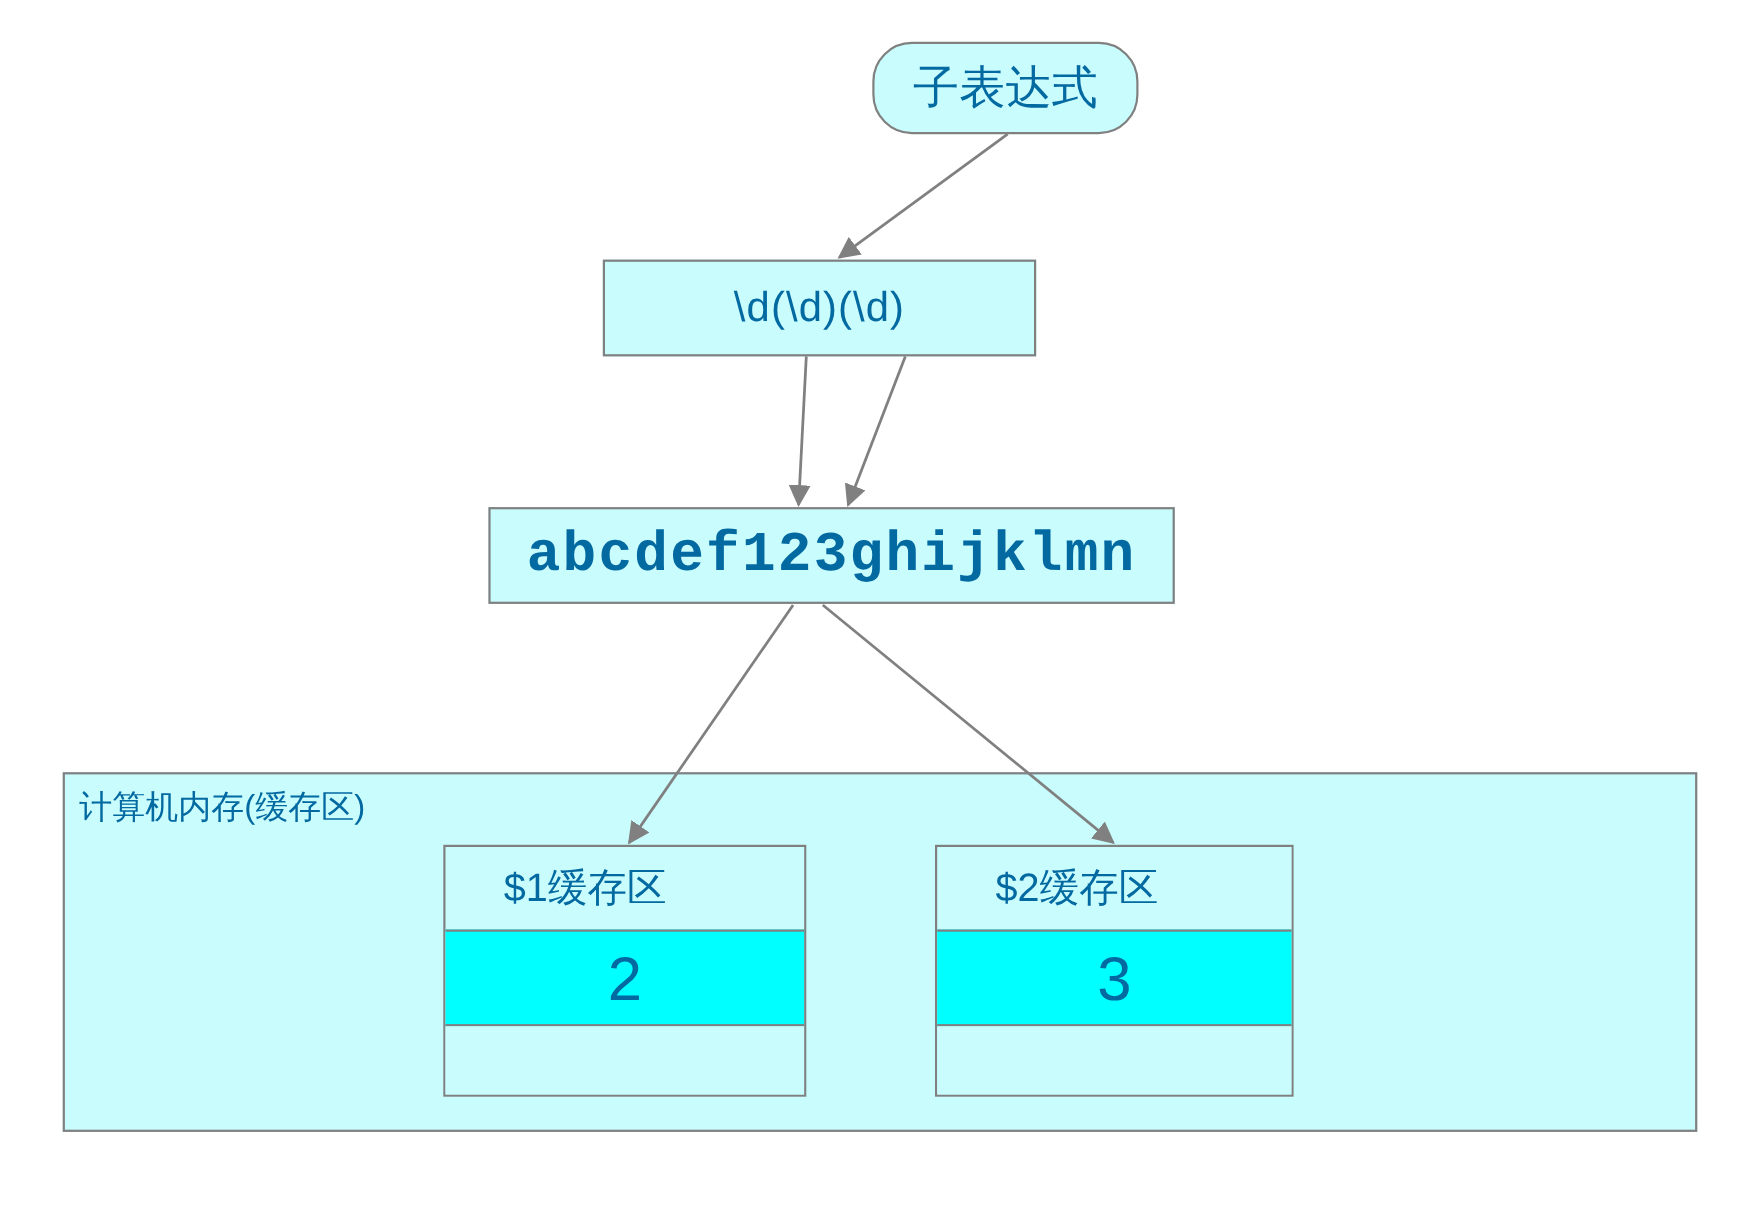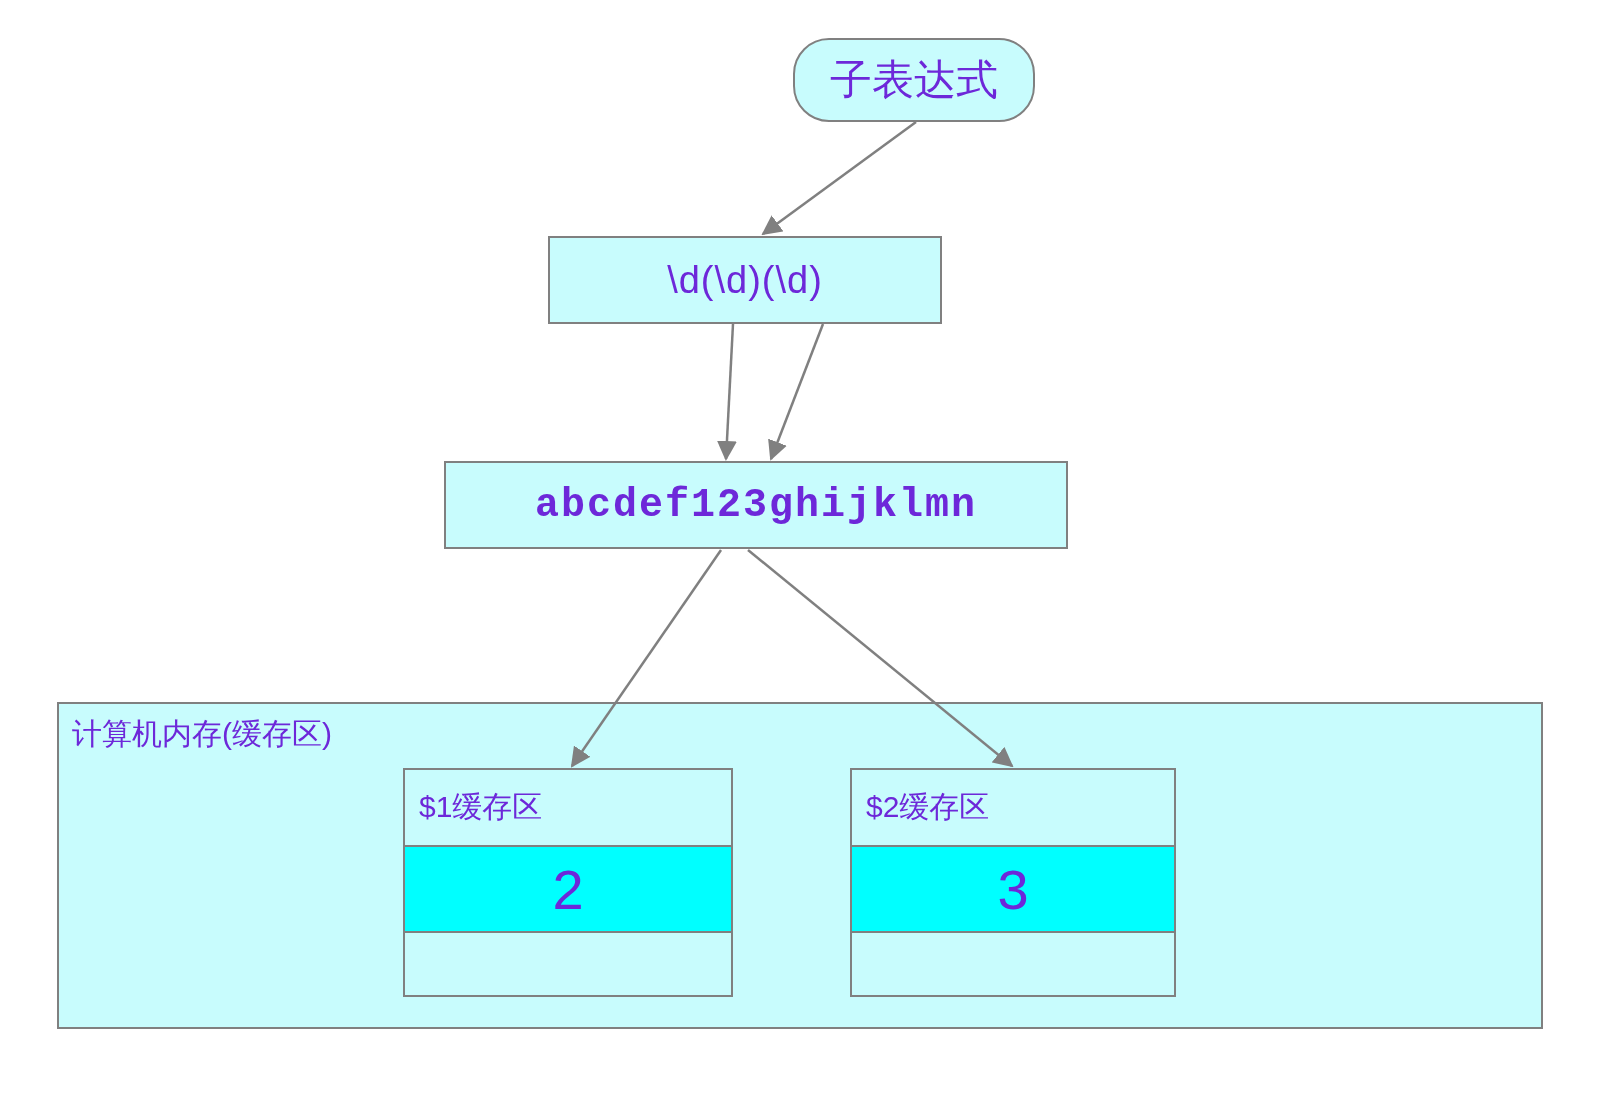--- a/index.html
+++ b/index.html
@@ -7,21 +7,21 @@
     --bright-cyan:#00ffff;
     --border-gray:#808080;
     --arrow-gray:#808080;
   }
   html,body{margin:0;padding:0;background:#ffffff;}
   .canvas{
     position:relative;
     width:1602px;height:1110px;
     background:#ffffff;
     font-family:"Liberation Sans", sans-serif;
-    color:#6d28d9;
+    color:#0369a1;
     overflow:hidden;
   }
   .arrows{
     position:absolute;left:0;top:0;width:1602px;height:1110px;
     pointer-events:none;z-index:10;
   }
   .arrows line{stroke:var(--arrow-gray);stroke-width:2.5;}
   .arrows .head{fill:var(--arrow-gray);}
 
   .node{
@@ -38,21 +38,21 @@
     font-size:42px;
   }
   .regex-box{
     left:548px;top:236px;width:394px;height:88px;
     font-size:38px;
     letter-spacing:1px;
   }
   .string-box{
     left:444px;top:461px;width:624px;height:88px;
     font-family:"Liberation Mono","DejaVu Sans Mono",monospace;
-    font-size:40px;
+    font-size:51px;
     font-weight:bold;
     letter-spacing:2px;
   }
   .memory{
     position:absolute;
     left:57px;top:702px;width:1486px;height:327px;
     background:var(--light-cyan);
     border:2px solid var(--border-gray);
     box-sizing:border-box;
     z-index:1;
@@ -69,22 +69,23 @@
     background:var(--light-cyan);
     z-index:5;
     display:flex;flex-direction:column;
   }
   .buffer-table.first{left:403px;top:768px;}
   .buffer-table.second{left:850px;top:768px;width:326px;text-align:center;}
   .buf-header{
     height:75px;box-sizing:border-box;
     display:flex;align-items:center;
     padding-left:14px;
-    font-size:30px;
+    font-size:36px;
     background:var(--light-cyan);
+    margin-left:39px;
   }
   .buf-value{
     height:88px;box-sizing:border-box;
     border-top:2px solid var(--border-gray);
     border-bottom:2px solid var(--border-gray);
     background:var(--bright-cyan);
     display:flex;align-items:center;justify-content:center;
     font-size:56px;
   }
   .buf-empty{

